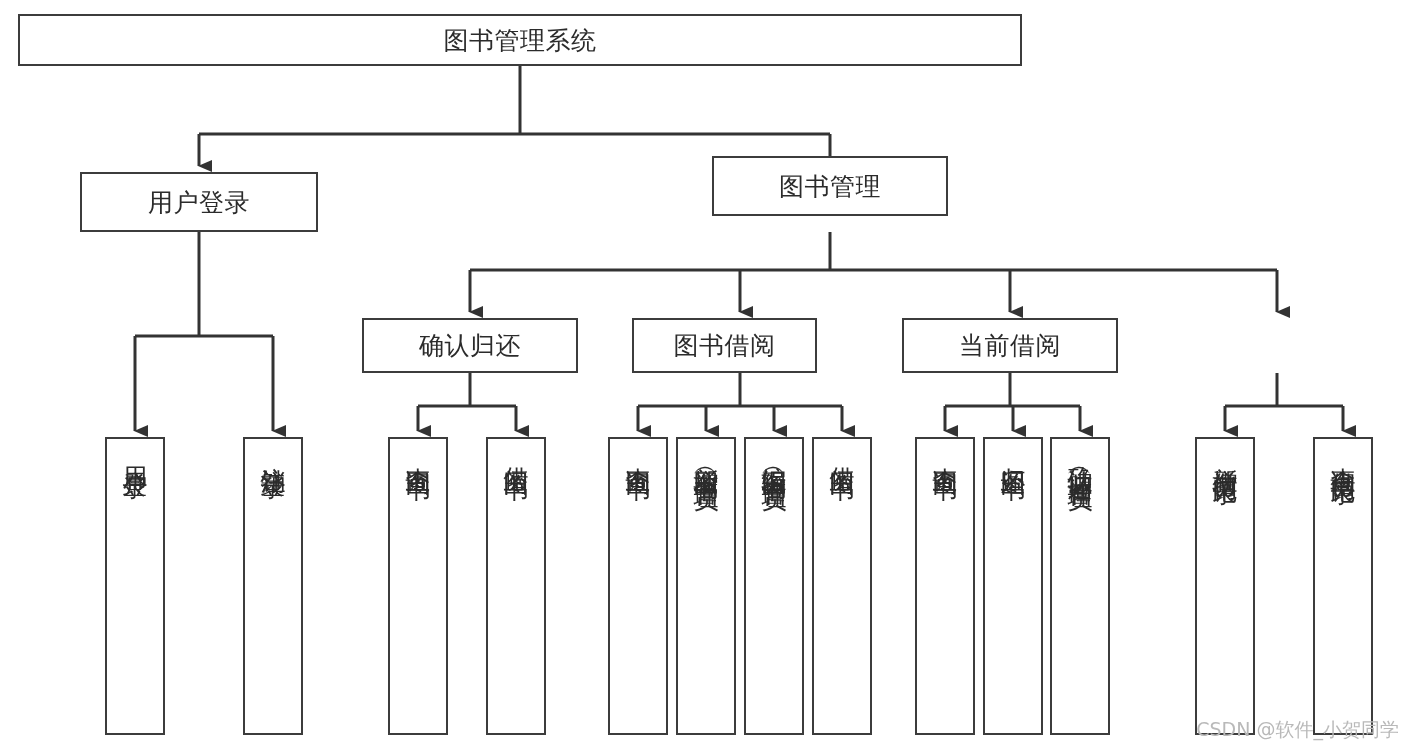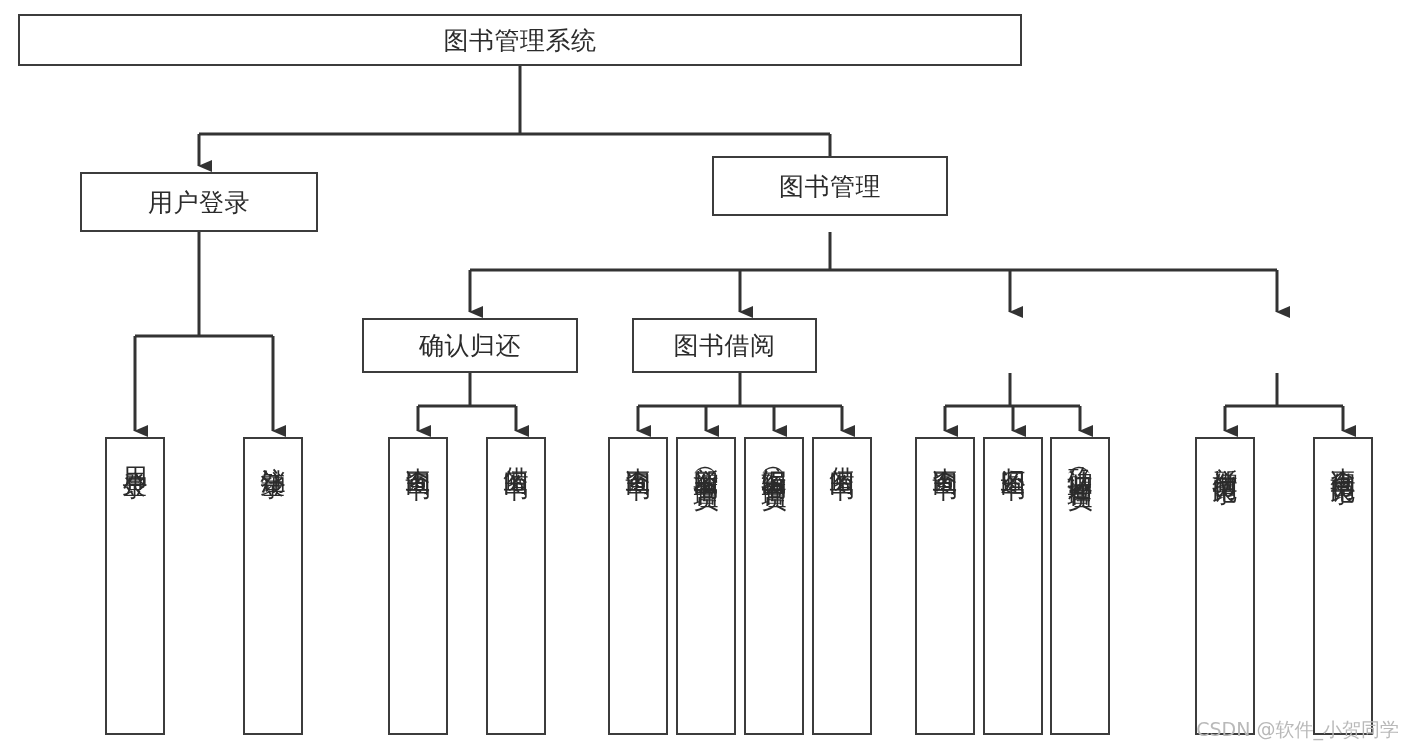--- a/index.html
+++ b/index.html
@@ -138,20 +138,23 @@
   <div class="node horiz" style="left:712px; top:156px; width:236px; height:60px;">
     <span class="node-label">图书管理</span>
   </div>
 
   <div class="node horiz" style="left:362px; top:318px; width:216px; height:55px;">
     <span class="node-label">确认归还</span>
   </div>
   <div class="node horiz" style="left:632px; top:318px; width:185px; height:55px;">
     <span class="node-label">图书借阅</span>
   </div>
+  <div class="node horiz" style="left:902px; top:318px; width:216px; height:55px;">
+    <span class="node-label">当前借阅</span>
+  </div>
 
   <div class="node leaf" style="left:105px; top:437px; width:60px; height:298px;">
     <span class="node-label">用户登录</span>
   </div>
   <div class="node leaf" style="left:243px; top:437px; width:60px; height:298px;">
     <span class="node-label">注销登录</span>
   </div>
 
   <div class="node leaf" style="left:388px; top:437px; width:60px; height:298px;">
     <span class="node-label">查询图书</span>

